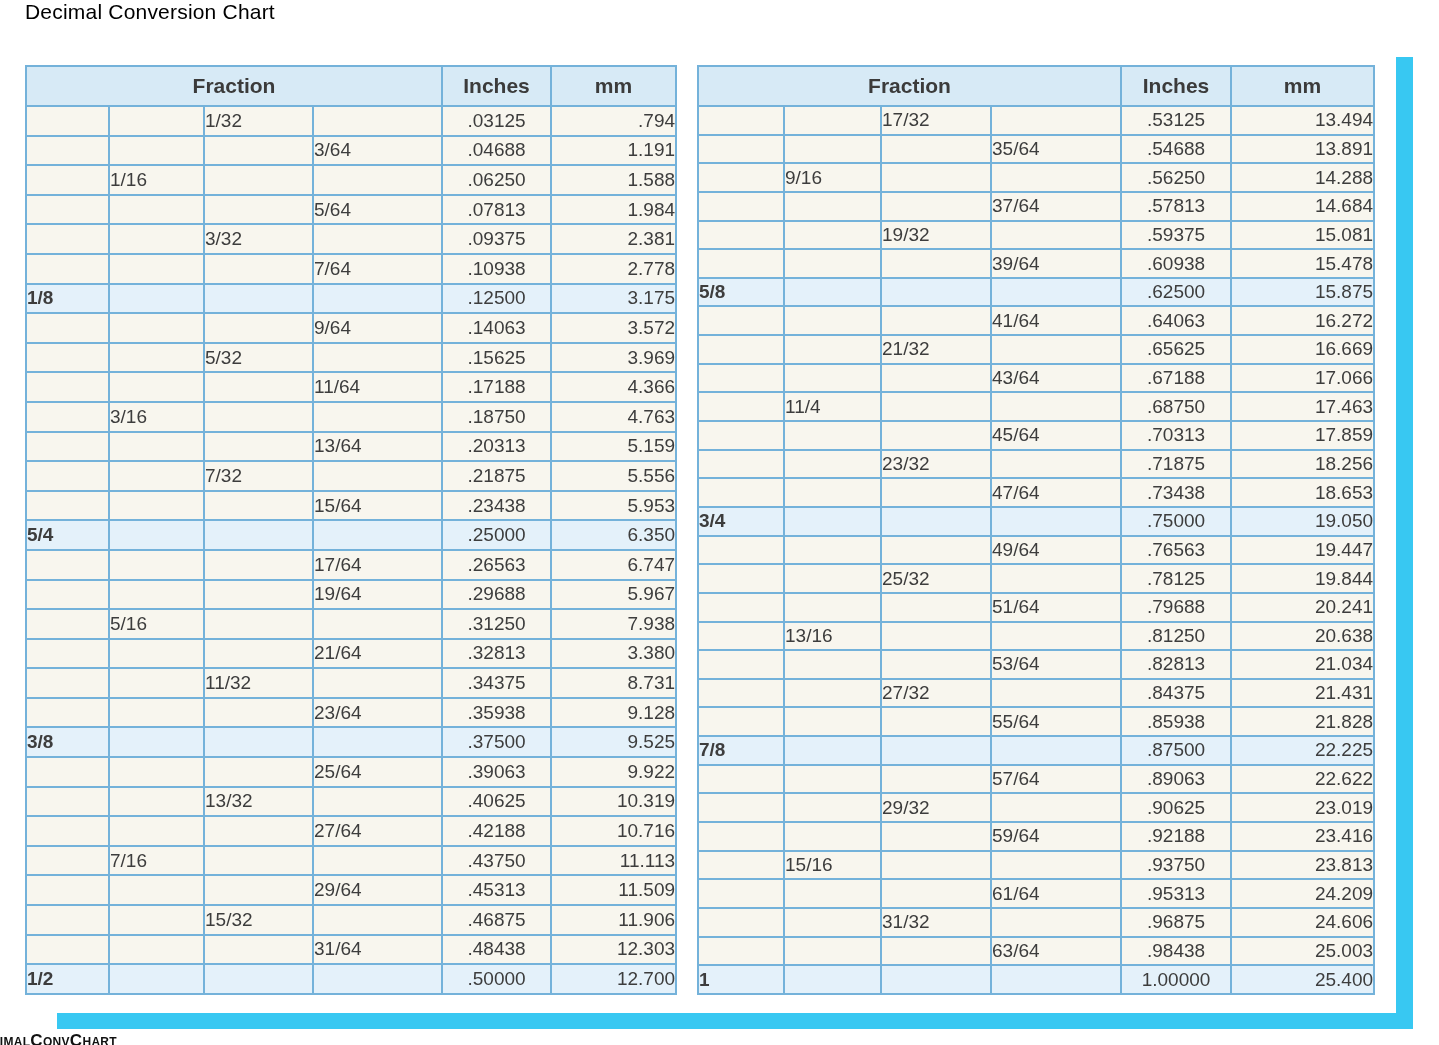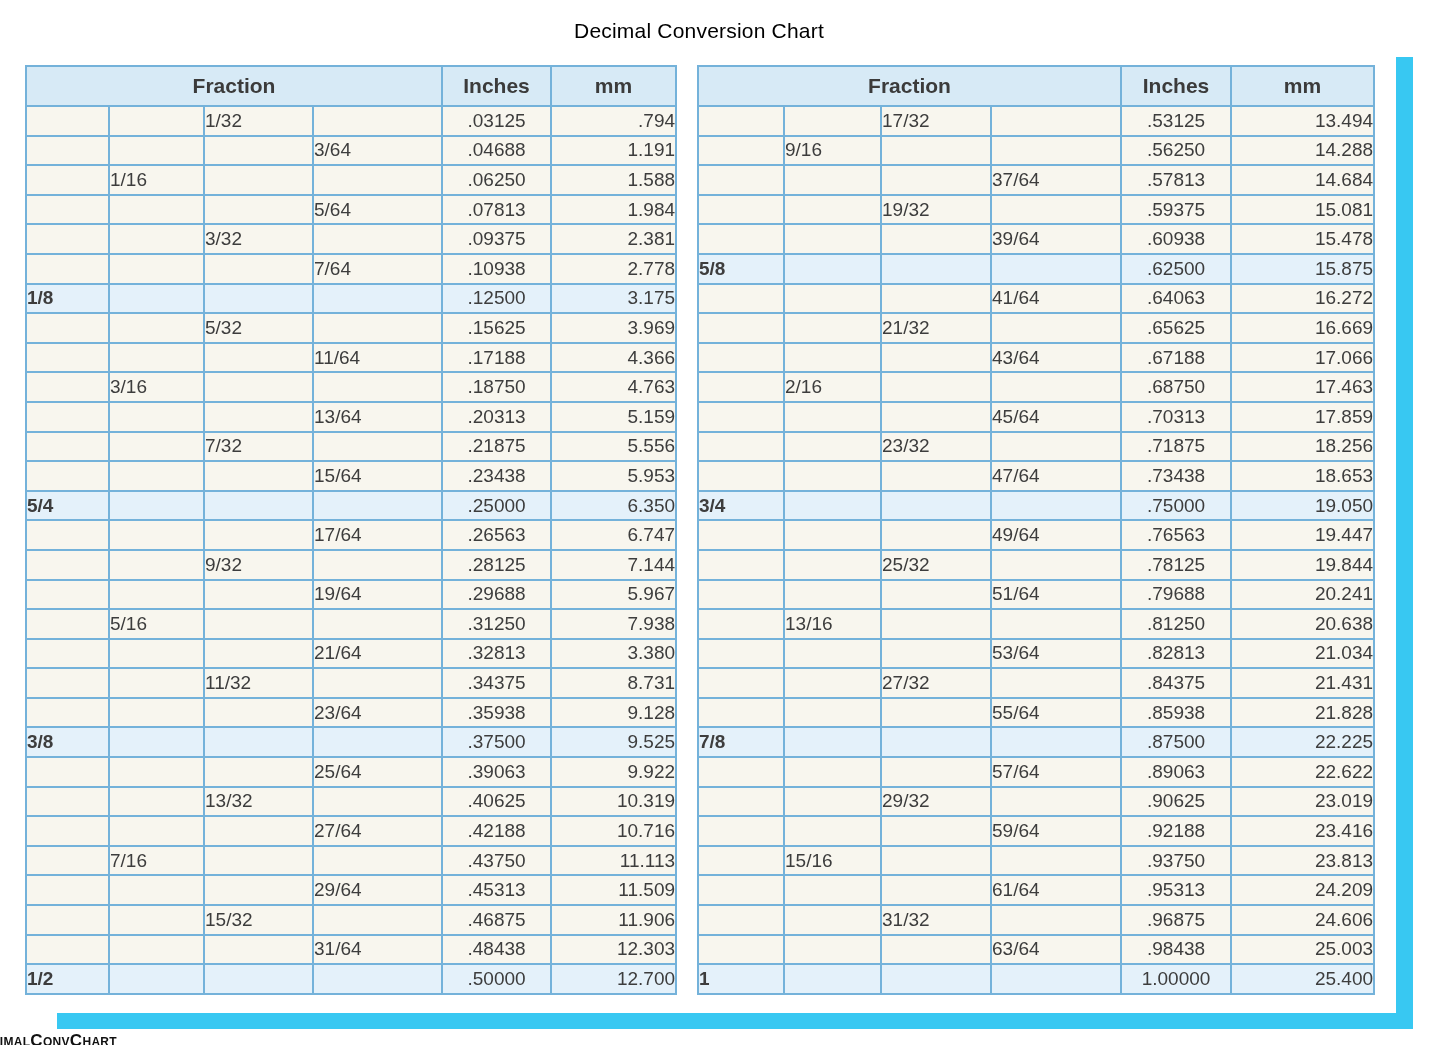--- a/index.html
+++ b/index.html
@@ -9,23 +9,22 @@
     height: 1045px;
     overflow: hidden;
     background: #ffffff;
     font-family: "Liberation Sans", "DejaVu Sans", sans-serif;
   }
   .page { position: relative; width: 1439px; height: 1045px; }
 
   .title {
     position: absolute;
     left: 25px;
-    top: 19px;
+    top: 0;
     width: 1348px;
-    text-align: center;
     font-size: 21px;
     font-weight: 500;
     color: #000000;
     letter-spacing: 0.2px;
   }
 
   table.conv {
     position: absolute;
     top: 65px;
     border-collapse: collapse;
@@ -151,20 +150,28 @@
           <td class="frac">1/8</td>
           <td class="frac"></td>
           <td class="frac"></td>
           <td class="frac"></td>
           <td class="inches">.12500</td>
           <td class="mm">3.175</td>
         </tr>
         <tr>
           <td class="frac"></td>
           <td class="frac"></td>
+          <td class="frac"></td>
+          <td class="frac">9/64</td>
+          <td class="inches">.14063</td>
+          <td class="mm">3.572</td>
+        </tr>
+        <tr>
+          <td class="frac"></td>
+          <td class="frac"></td>
           <td class="frac">5/32</td>
           <td class="frac"></td>
           <td class="inches">.15625</td>
           <td class="mm">3.969</td>
         </tr>
         <tr>
           <td class="frac"></td>
           <td class="frac"></td>
           <td class="frac"></td>
           <td class="frac">11/64</td>
@@ -211,28 +218,20 @@
           <td class="inches">.25000</td>
           <td class="mm">6.350</td>
         </tr>
         <tr>
           <td class="frac"></td>
           <td class="frac"></td>
           <td class="frac"></td>
           <td class="frac">17/64</td>
           <td class="inches">.26563</td>
           <td class="mm">6.747</td>
-        </tr>
-        <tr>
-          <td class="frac"></td>
-          <td class="frac"></td>
-          <td class="frac">9/32</td>
-          <td class="frac"></td>
-          <td class="inches">.28125</td>
-          <td class="mm">7.144</td>
         </tr>
         <tr>
           <td class="frac"></td>
           <td class="frac"></td>
           <td class="frac"></td>
           <td class="frac">19/64</td>
           <td class="inches">.29688</td>
           <td class="mm">5.967</td>
         </tr>
         <tr>
@@ -362,20 +361,28 @@
         <tr>
           <td class="frac"></td>
           <td class="frac"></td>
           <td class="frac">17/32</td>
           <td class="frac"></td>
           <td class="inches">.53125</td>
           <td class="mm">13.494</td>
         </tr>
         <tr>
           <td class="frac"></td>
+          <td class="frac"></td>
+          <td class="frac"></td>
+          <td class="frac">35/64</td>
+          <td class="inches">.54688</td>
+          <td class="mm">13.891</td>
+        </tr>
+        <tr>
+          <td class="frac"></td>
           <td class="frac">9/16</td>
           <td class="frac"></td>
           <td class="frac"></td>
           <td class="inches">.56250</td>
           <td class="mm">14.288</td>
         </tr>
         <tr>
           <td class="frac"></td>
           <td class="frac"></td>
           <td class="frac"></td>
@@ -426,21 +433,21 @@
         <tr>
           <td class="frac"></td>
           <td class="frac"></td>
           <td class="frac"></td>
           <td class="frac">43/64</td>
           <td class="inches">.67188</td>
           <td class="mm">17.066</td>
         </tr>
         <tr>
           <td class="frac"></td>
-          <td class="frac">2/16</td>
+          <td class="frac">11/4</td>
           <td class="frac"></td>
           <td class="frac"></td>
           <td class="inches">.68750</td>
           <td class="mm">17.463</td>
         </tr>
         <tr>
           <td class="frac"></td>
           <td class="frac"></td>
           <td class="frac"></td>
           <td class="frac">45/64</td>

